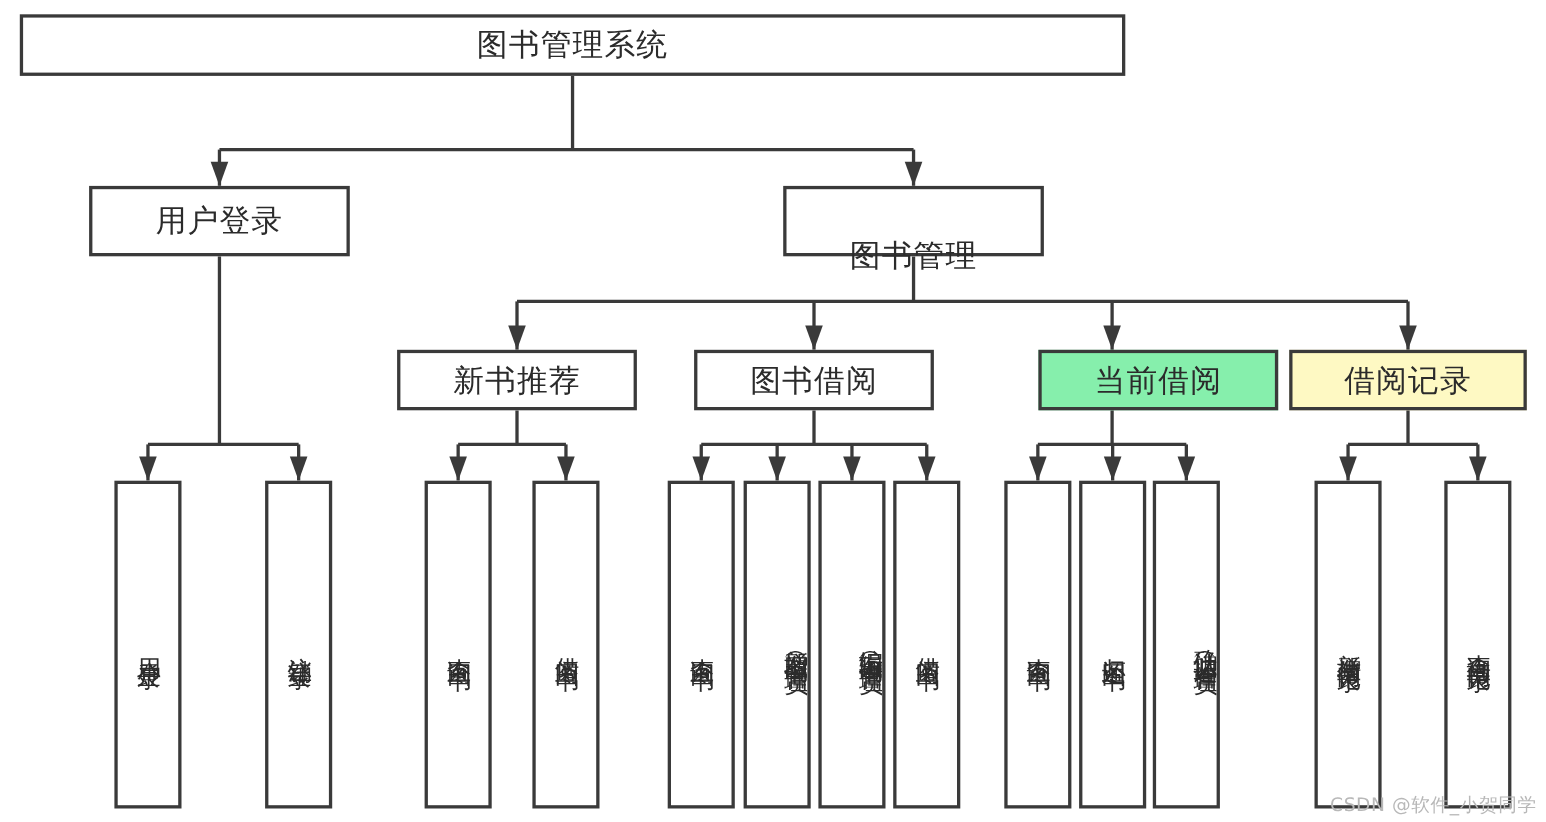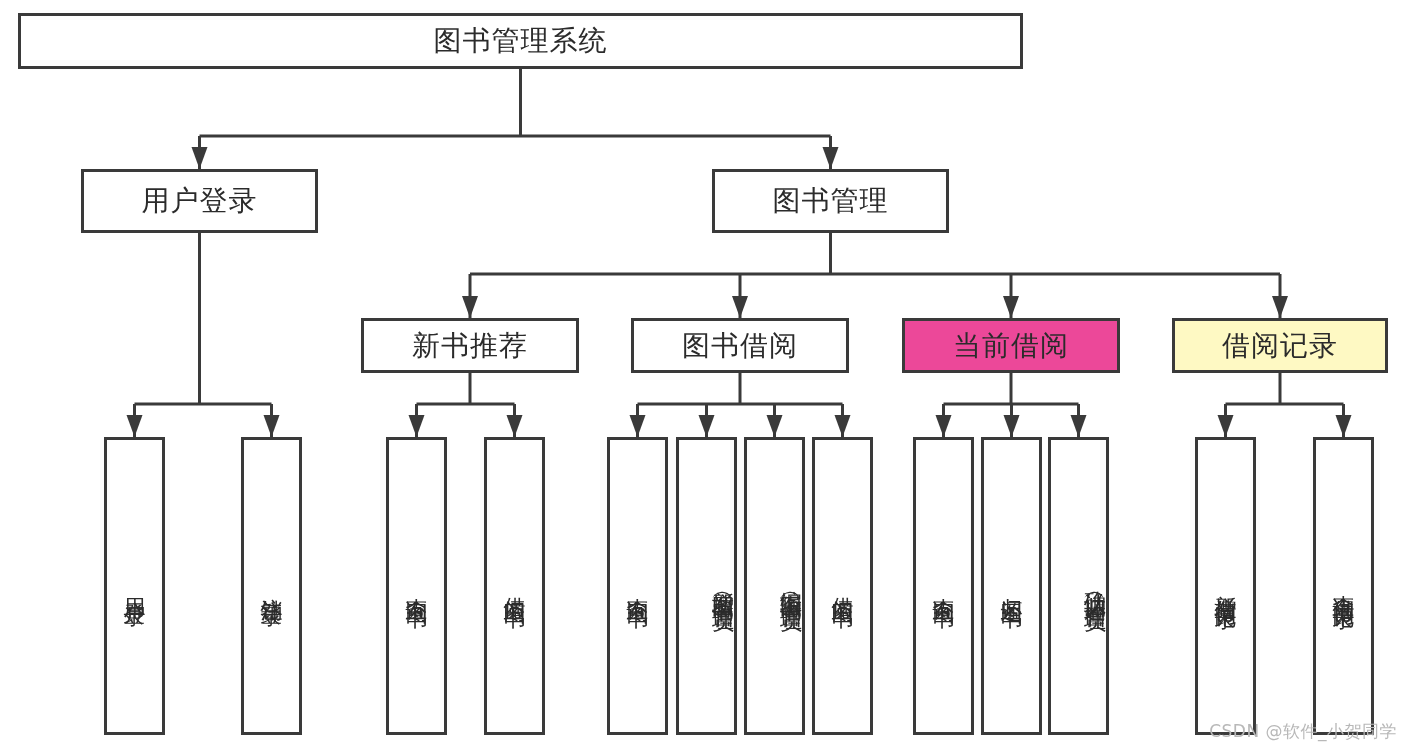--- a/index.html
+++ b/index.html
@@ -139,29 +139,29 @@
       <line x1="1343.5" y1="404" x2="1343.5" y2="437" stroke="#3a3a3a" stroke-width="3"></line>
       <polygon points="1335.5,415 1351.5,415 1343.5,437" fill="#3a3a3a"></polygon>
     </svg>
 <div class="node-box" style="left: 18px; top: 13px; width: 1005px; height: 56px; border-color: rgb(58, 58, 58); background: rgb(255, 255, 255);">
       <div class="node-label-h" style="color: rgb(43, 43, 43);">图书管理系统</div>
     </div>
     <div class="node-box" style="left: 81px; top: 169px; width: 237px; height: 64px; border-color: rgb(58, 58, 58); background: rgb(255, 255, 255);">
       <div class="node-label-h" style="color: rgb(43, 43, 43);">用户登录</div>
     </div>
     <div class="node-box" style="left: 712px; top: 169px; width: 237px; height: 64px; border-color: rgb(58, 58, 58); background: rgb(255, 255, 255);">
-      <div class="node-label-h" style="color: rgb(43, 43, 43);">图书管理</div>
+      <div class="node-label-h" style="color: rgb(43, 43, 43); margin-top: 32px;">图书管理</div>
     </div>
     <div class="node-box" style="left: 361px; top: 318px; width: 218px; height: 55px; border-color: rgb(58, 58, 58); background: rgb(255, 255, 255);">
       <div class="node-label-h" style="color: rgb(43, 43, 43);">新书推荐</div>
     </div>
     <div class="node-box" style="left: 631px; top: 318px; width: 218px; height: 55px; border-color: rgb(58, 58, 58); background: rgb(255, 255, 255);">
       <div class="node-label-h" style="color: rgb(43, 43, 43);">图书借阅</div>
     </div>
-    <div class="node-box" style="left: 902px; top: 318px; width: 218px; height: 55px; border-color: rgb(58, 58, 58); background: #ec4899; padding-left: 35px;">
+    <div class="node-box" style="left: 944px; top: 318px; width: 218px; height: 55px; border-color: rgb(58, 58, 58); background: #86efac; padding-left: 35px;">
       <div class="node-label-h" style="color: rgb(43, 43, 43);">当前借阅</div>
     </div>
     <div class="node-box" style="left: 1172px; top: 318px; width: 216px; height: 55px; border-color: rgb(58, 58, 58); background: #fef9c3;">
       <div class="node-label-h" style="color: rgb(43, 43, 43);">借阅记录</div>
     </div>
     <div class="node-box" style="left: 104px; top: 437px; width: 61px; height: 298px; border-color: rgb(58, 58, 58); background: rgb(255, 255, 255);">
       <div class="node-label-v" style="color: rgb(43, 43, 43);">用户登录</div>
     </div>
     <div class="node-box" style="left: 241px; top: 437px; width: 61px; height: 298px; border-color: rgb(58, 58, 58); background: rgb(255, 255, 255);">
       <div class="node-label-v" style="color: rgb(43, 43, 43);">注销登录</div>

